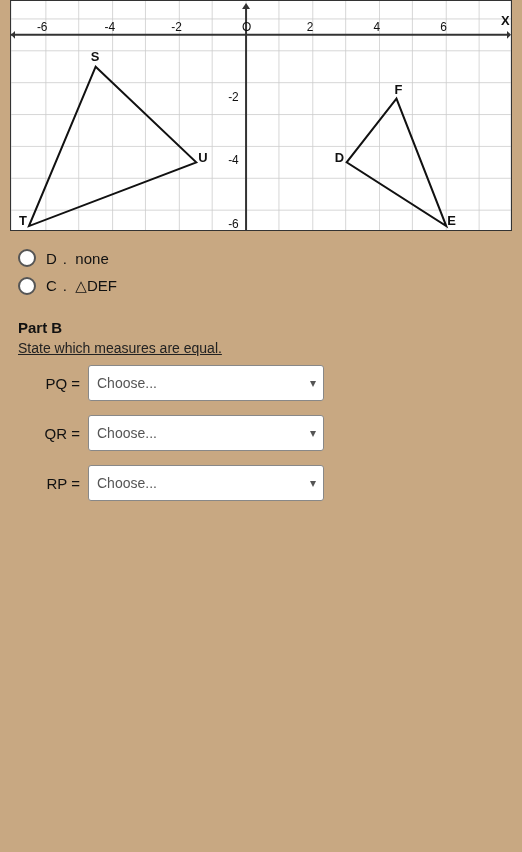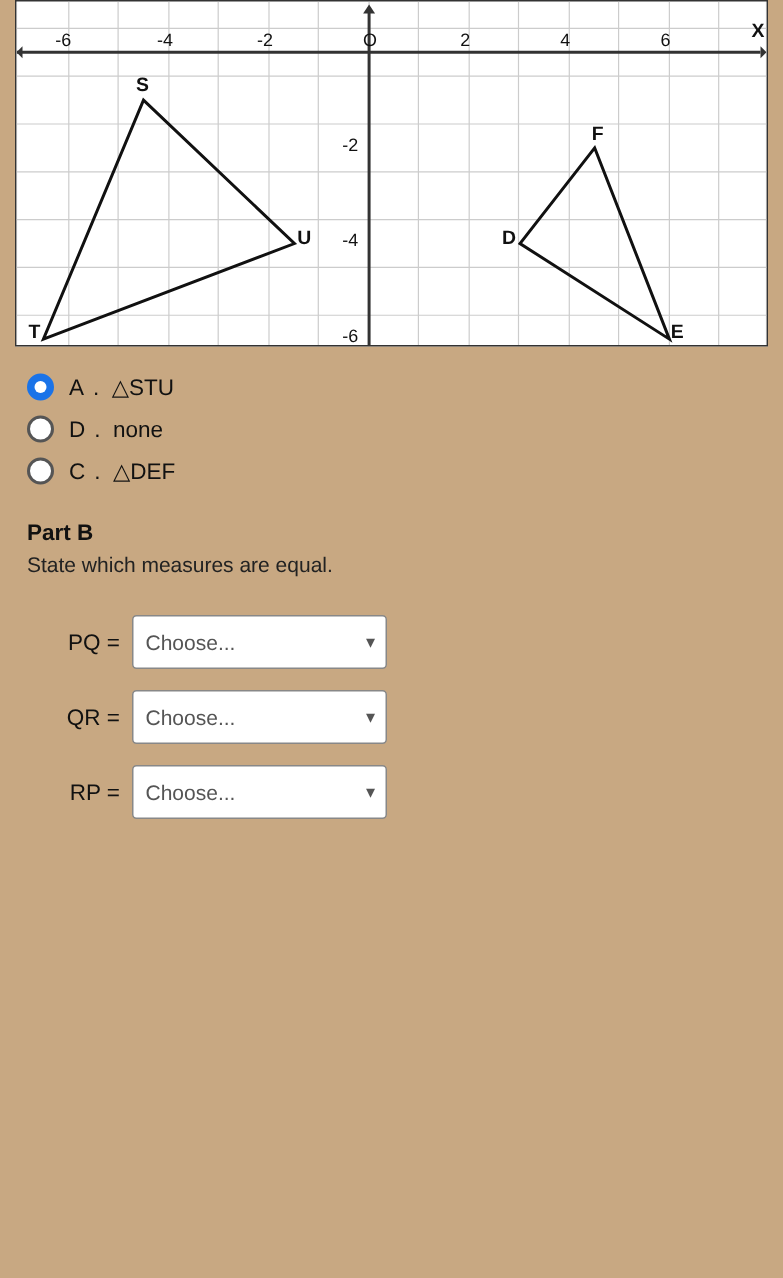--- a/index.html
+++ b/index.html
@@ -88,22 +88,23 @@
     }
 
     .part-b-title {
       font-weight: bold;
       font-size: 15px;
       margin-bottom: 4px;
     }
 
     .part-b-desc {
       font-size: 14px;
-      margin-bottom: 26px;
+      margin-bottom: 9px;
       color: #222;
+      text-decoration: underline;
     }
 
     .measure-row {
       display: flex;
       align-items: center;
       margin-bottom: 14px;
       gap: 8px;
     }
 
     .measure-label {
@@ -113,21 +114,21 @@
       text-align: right;
       margin-left: 24px;
     }
 
     .select-wrapper {
       position: relative;
       display: inline-block;
     }
 
     .select-wrapper select {
-      width: 170px;
+      width: 236px;
       height: 36px;
       border: 1.5px solid #888;
       border-radius: 3px;
       background: #fff;
       font-size: 14px;
       color: #555;
       padding: 0 30px 0 8px;
       appearance: none;
       -webkit-appearance: none;
       cursor: pointer;
@@ -206,27 +207,20 @@
       <text x="385" y="93" font-size="13" font-weight="bold" fill="#111">F</text>
       <text x="325" y="162" font-size="13" font-weight="bold" fill="#111">D</text>
       <text x="438" y="225" font-size="13" font-weight="bold" fill="#111">E</text>
 
       <polygon points="4,30 0,34 4,38" fill="#333"></polygon>
     </svg>
   </div>
 
   <div class="options-section">
 
-    <div class="option-row">
-      <div class="radio-circle selected"></div>
-      <span class="option-label">
-        <span class="option-letter">A</span>.&nbsp;
-        <span>△STU</span>
-      </span>
-    </div>
 
 
     <div class="option-row">
       <div class="radio-circle"></div>
       <span class="option-label">
         <span class="option-letter">D</span>.&nbsp;
         <span>none</span>
       </span>
     </div>
 

